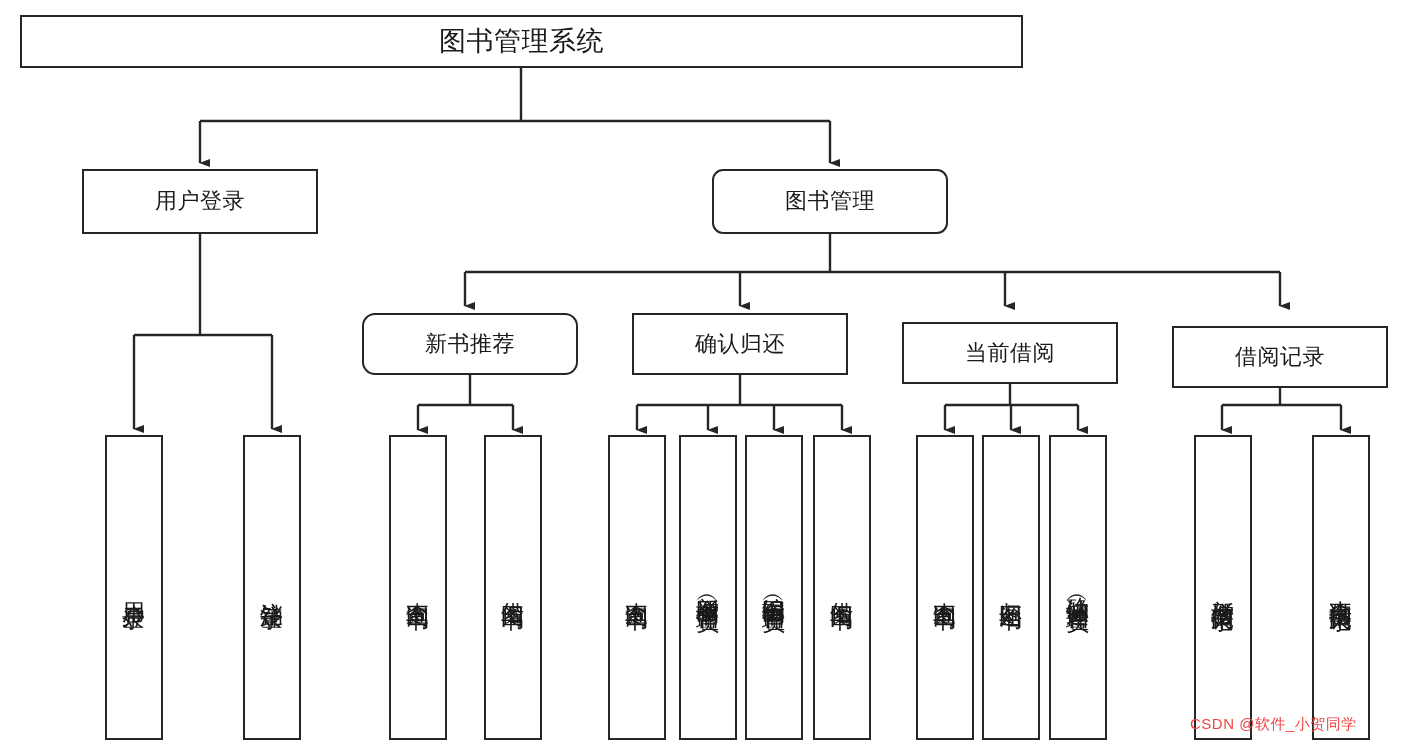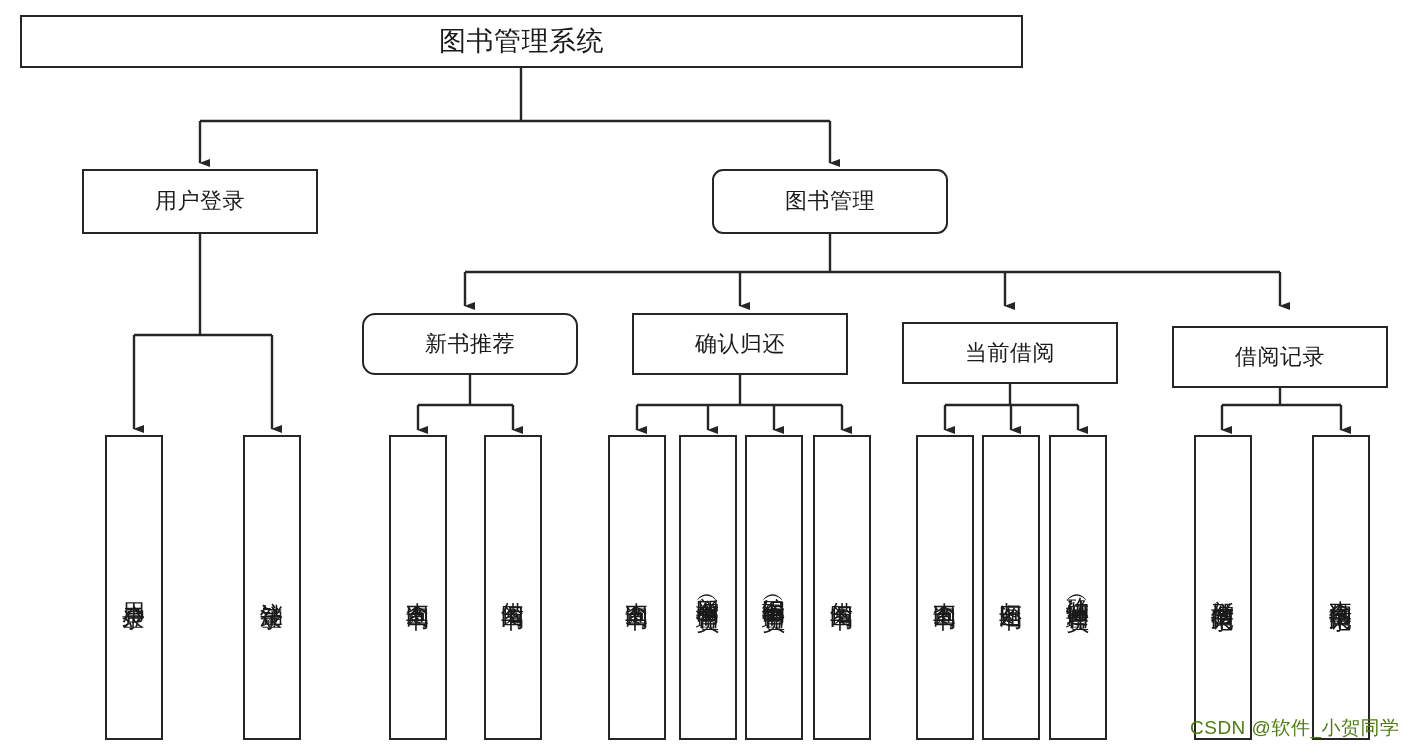--- a/index.html
+++ b/index.html
@@ -49,22 +49,22 @@
     font-size: 23px;
     line-height: 1.22;
     letter-spacing: 2px;
     color: #1a1a1a;
     text-align: center;
     white-space: nowrap;
   }
   .node-root .node-label-h { font-size: 27px; }
   .watermark {
     position: absolute;
-    font-size: 19px;
-    color: #4d7c0f;
+    font-size: 15px;
+    color: #ef4444;
     white-space: nowrap;
     letter-spacing: 0.5px;
     pointer-events: none;
   }
 </style>
 </head>
 <body>
 
 <div id="diagram-root">
 

